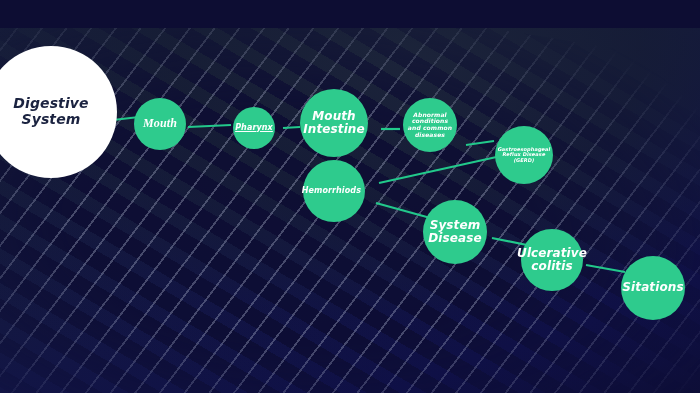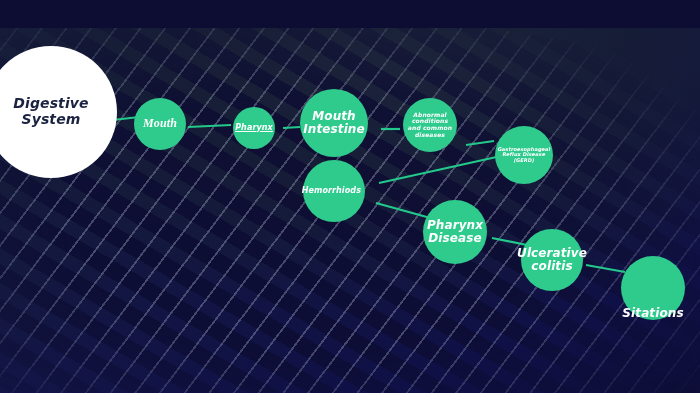--- a/index.html
+++ b/index.html
@@ -114,23 +114,23 @@
       <div class="node green" style="left: 403px; top: 70px; width: 54px; height: 54px; font-size: 6px;">
         <span class="lbl">Abnormal conditions and common diseases</span>
       </div>
       <div class="node green" style="left: 495px; top: 98px; width: 58px; height: 58px; font-size: 5px;">
         <span class="lbl">Gastroesophageal Reflux Disease (GERD)</span>
       </div>
       <div class="node green" style="left: 303px; top: 132px; width: 62px; height: 62px; font-size: 8px; justify-content: flex-end;">
         <span class="lbl">Hemorrhiods</span>
       </div>
       <div class="node green" style="left: 423px; top: 172px; width: 64px; height: 64px; font-size: 12px;">
-        <span class="lbl">Pharynx Disease</span>
+        <span class="lbl">System Disease</span>
       </div>
       <div class="node green" style="left: 521px; top: 201px; width: 62px; height: 62px; font-size: 12px;">
         <span class="lbl">Ulcerative colitis</span>
       </div>
-      <div class="node green" style="left: 621px; top: 228px; width: 64px; height: 64px; font-size: 12px; align-items: flex-end;">
+      <div class="node green" style="left: 621px; top: 228px; width: 64px; height: 64px; font-size: 12px;">
         <span class="lbl">Sitations</span>
       </div>
     </div>
 
 </div>
 
 </body></html>

